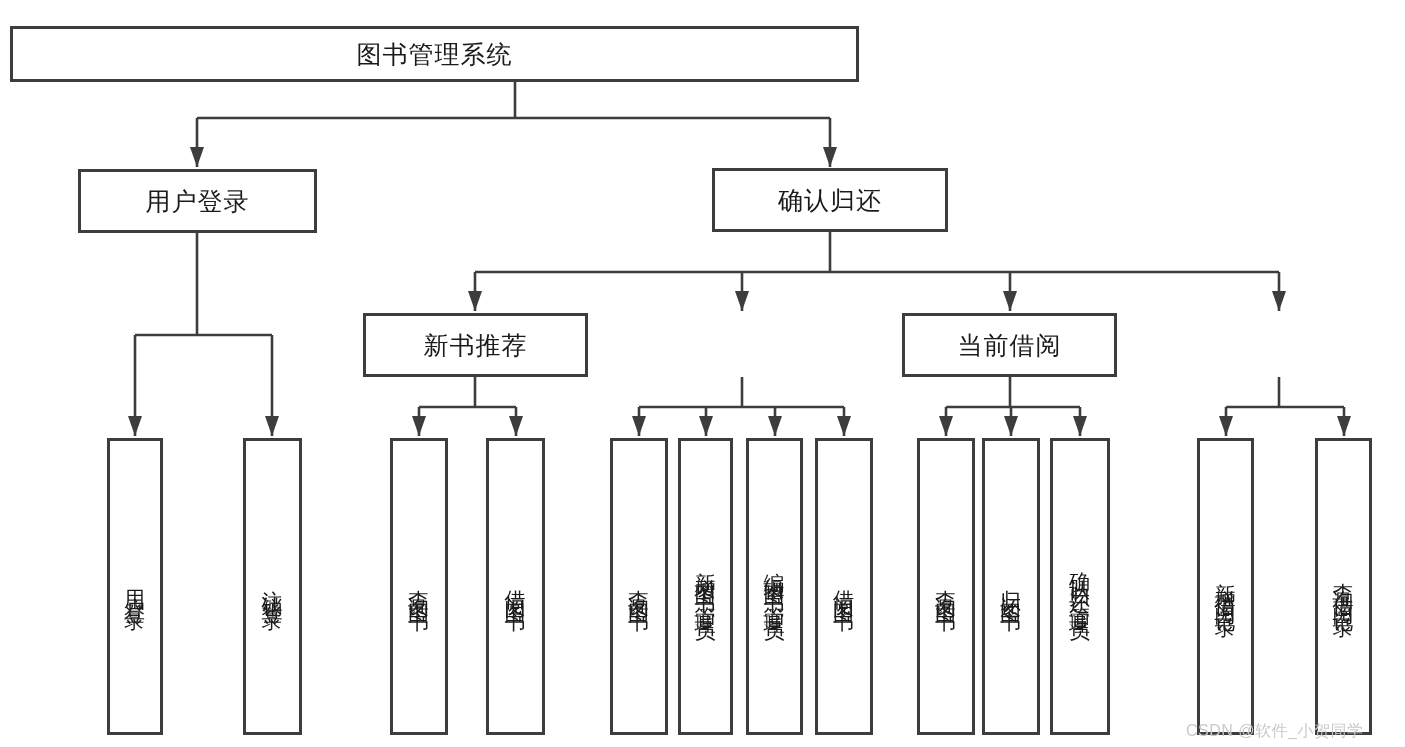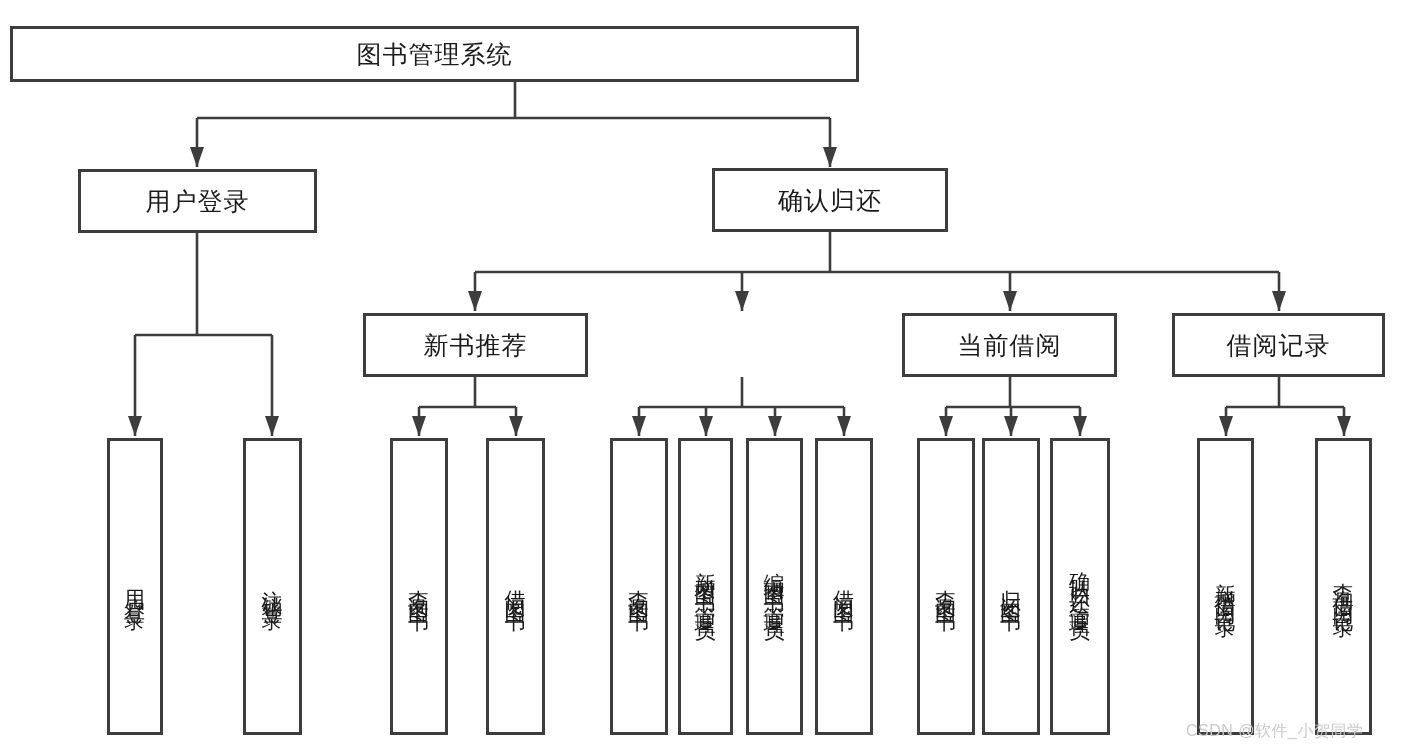--- a/index.html
+++ b/index.html
@@ -110,23 +110,20 @@
   <div class="node h" style="left:712px;top:168px;width:236px;height:64px;">
     <span>确认归还</span>
   </div>
 
   <div class="node h" style="left:363px;top:313px;width:225px;height:64px;">
     <span>新书推荐</span>
   </div>
   <div class="node h" style="left:902px;top:313px;width:215px;height:64px;">
     <span>当前借阅</span>
   </div>
-  <div class="node h" style="left:1172px;top:313px;width:213px;height:64px;">
-    <span>借阅记录</span>
-  </div>
 
   <div class="node leaf" style="left:107px;width:56px;">
     <span class="vtxt">用户登录</span>
   </div>
   <div class="node leaf" style="left:243px;width:59px;">
     <span class="vtxt">注销登录</span>
   </div>
   <div class="node leaf" style="left:390px;width:58px;">
     <span class="vtxt">查询图书</span>
   </div>

